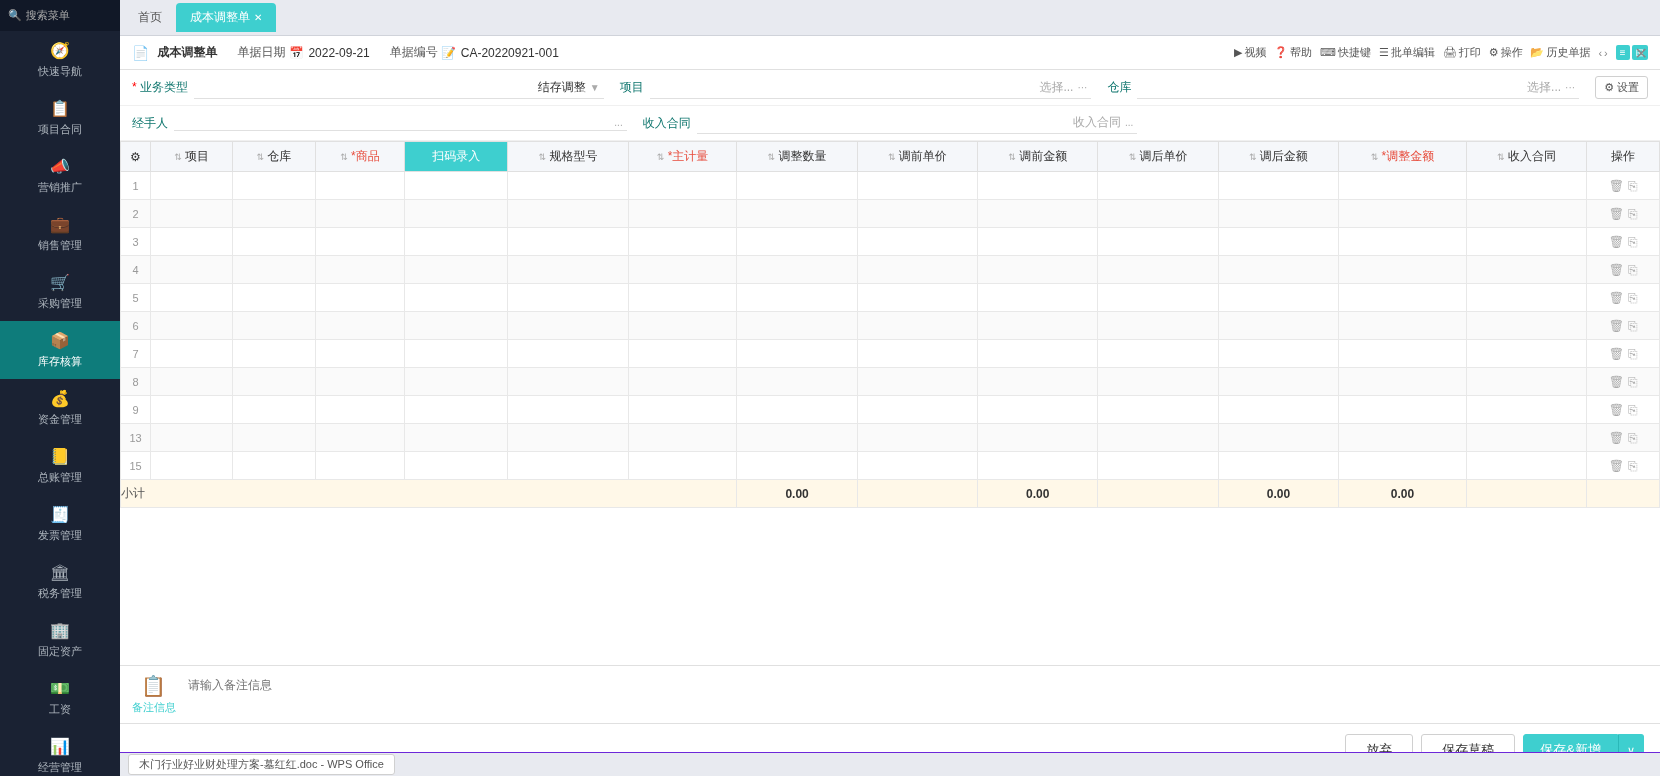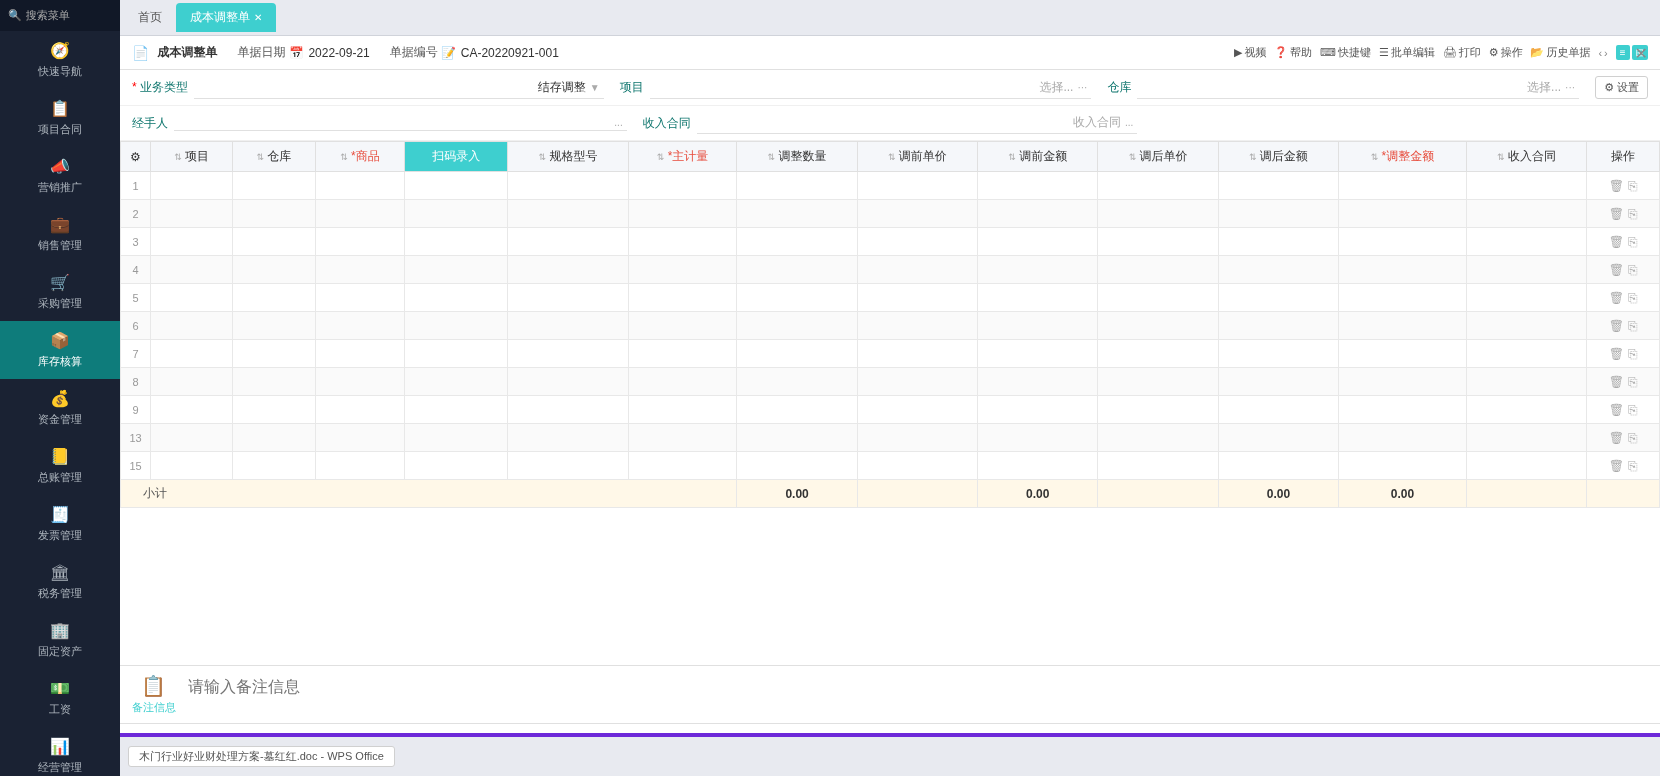--- a/index.html
+++ b/index.html
@@ -66,34 +66,34 @@
     tbody td.row-num { color: #999; font-size: 11px; width: 30px; }
     .action-cell { display: flex; gap: 4px; justify-content: center; }
     .action-btn { background: none; border: none; cursor: pointer; color: #aaa; font-size: 12px; }
     .subtotal-row { background: #fff8e8 !important; }
     .subtotal-row td { font-weight: bold; color: #333; }
 
     
     .notes-area { border-top: 1px solid #e0e0e0; padding: 8px 12px; display: flex; align-items: flex-start; gap: 8px; flex-shrink: 0; background: #fff; }
     .notes-icon-area { display: flex; flex-direction: column; align-items: center; gap: 2px; color: #3ecfcf; font-size: 11px; cursor: pointer; }
     .notes-icon-area .icon { font-size: 20px; }
-    .notes-input { flex: 1; border: none; outline: none; font-size: 16px; color: #aaa; padding: 4px; }
+    .notes-input { flex: 1; border: none; outline: none; font-size: 12px; color: #aaa; padding: 4px; }
 
     
     .footer { display: flex; justify-content: flex-end; padding: 10px 16px; gap: 8px; background: #fff; border-top: 1px solid #e0e0e0; flex-shrink: 0; }
     .btn { padding: 6px 20px; border-radius: 3px; cursor: pointer; font-size: 13px; border: 1px solid #d0d0d0; background: #fff; color: #333; }
     .btn-split { display: flex; }
     .btn-split .main-btn { background: #3ecfcf; color: #fff; border-color: #3ecfcf; border-radius: 3px 0 0 3px; padding: 6px 16px; cursor: pointer; font-size: 13px; border: 1px solid #3ecfcf; }
     .btn-split .arrow-btn { background: #3ecfcf; color: #fff; border-color: #3ecfcf; border-radius: 0 3px 3px 0; padding: 6px 8px; cursor: pointer; font-size: 11px; border: 1px solid #3ecfcf; border-left: 1px solid #2ab8b8; }
 
     
     .close-window { position: absolute; top: 8px; right: 12px; cursor: pointer; font-size: 16px; color: #888; }
 
     
-    .taskbar { position: fixed; bottom: 0; left: 120px; right: 0; height: 43px; background: #e8eaf0; border-top: 4px solid #6d28d9; display: flex; align-items: center; padding: 0 8px; gap: 8px; }
+    .taskbar { position: fixed; bottom: 0; left: 120px; right: 0; height: 24px; background: #e8eaf0; border-top: 1px solid #6d28d9; display: flex; align-items: center; padding: 0 8px; gap: 8px; }
     .taskbar-item { background: #fff; border: 1px solid #d0d0d0; padding: 2px 10px; border-radius: 3px; font-size: 11px; color: #555; cursor: pointer; white-space: nowrap; }
   </style>
 </head>
 <body>
 
 <div class="app-container">
 
   <div class="sidebar">
     <div class="sidebar-search">
       <span>🔍</span>
@@ -550,21 +550,21 @@
       <td></td>
       <td></td>
       <td>
         <div class="action-cell">
           <button class="action-btn">🗑</button>
           <button class="action-btn">⎘</button>
         </div>
       </td>
     </tr>
               <tr class="subtotal-row">
-    <td colspan="7" style="text-align:left;padding-left:22px;color:#555;font-weight:normal;">小计</td>
+    <td colspan="7" style="text-align:left;padding-left:0;color:#555;font-weight:normal;">小计</td>
     <td>0.00</td>
     <td></td>
     <td>0.00</td>
     <td></td>
     <td>0.00</td>
     <td>0.00</td>
     <td></td>
     <td></td>
   </tr>
             </tbody>

